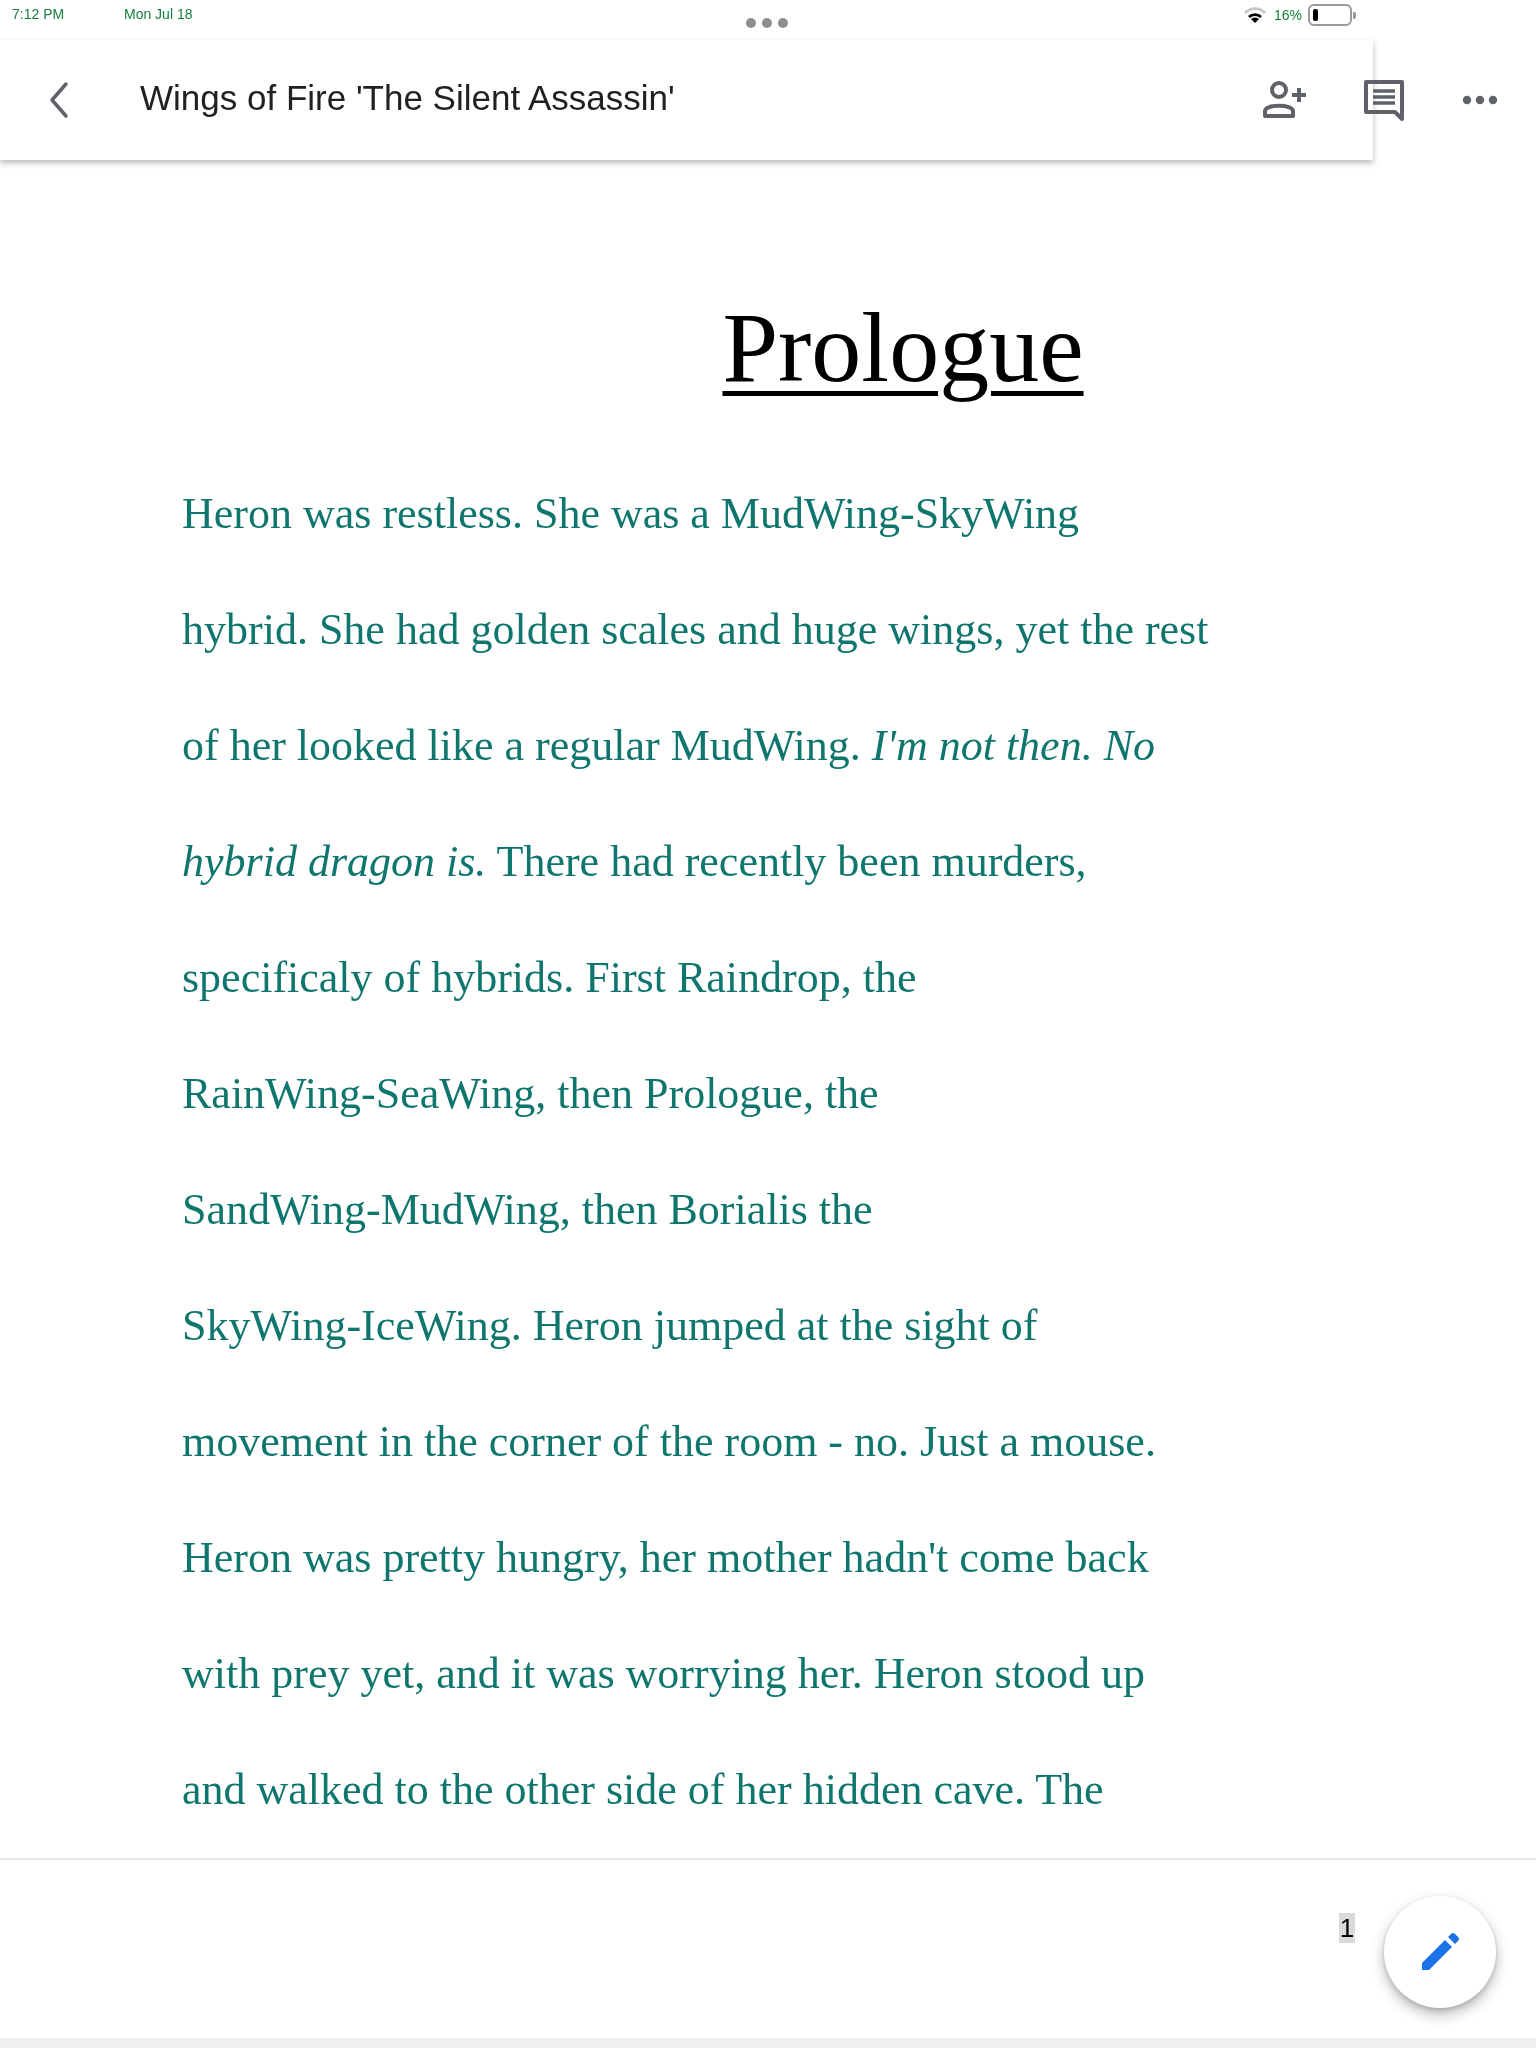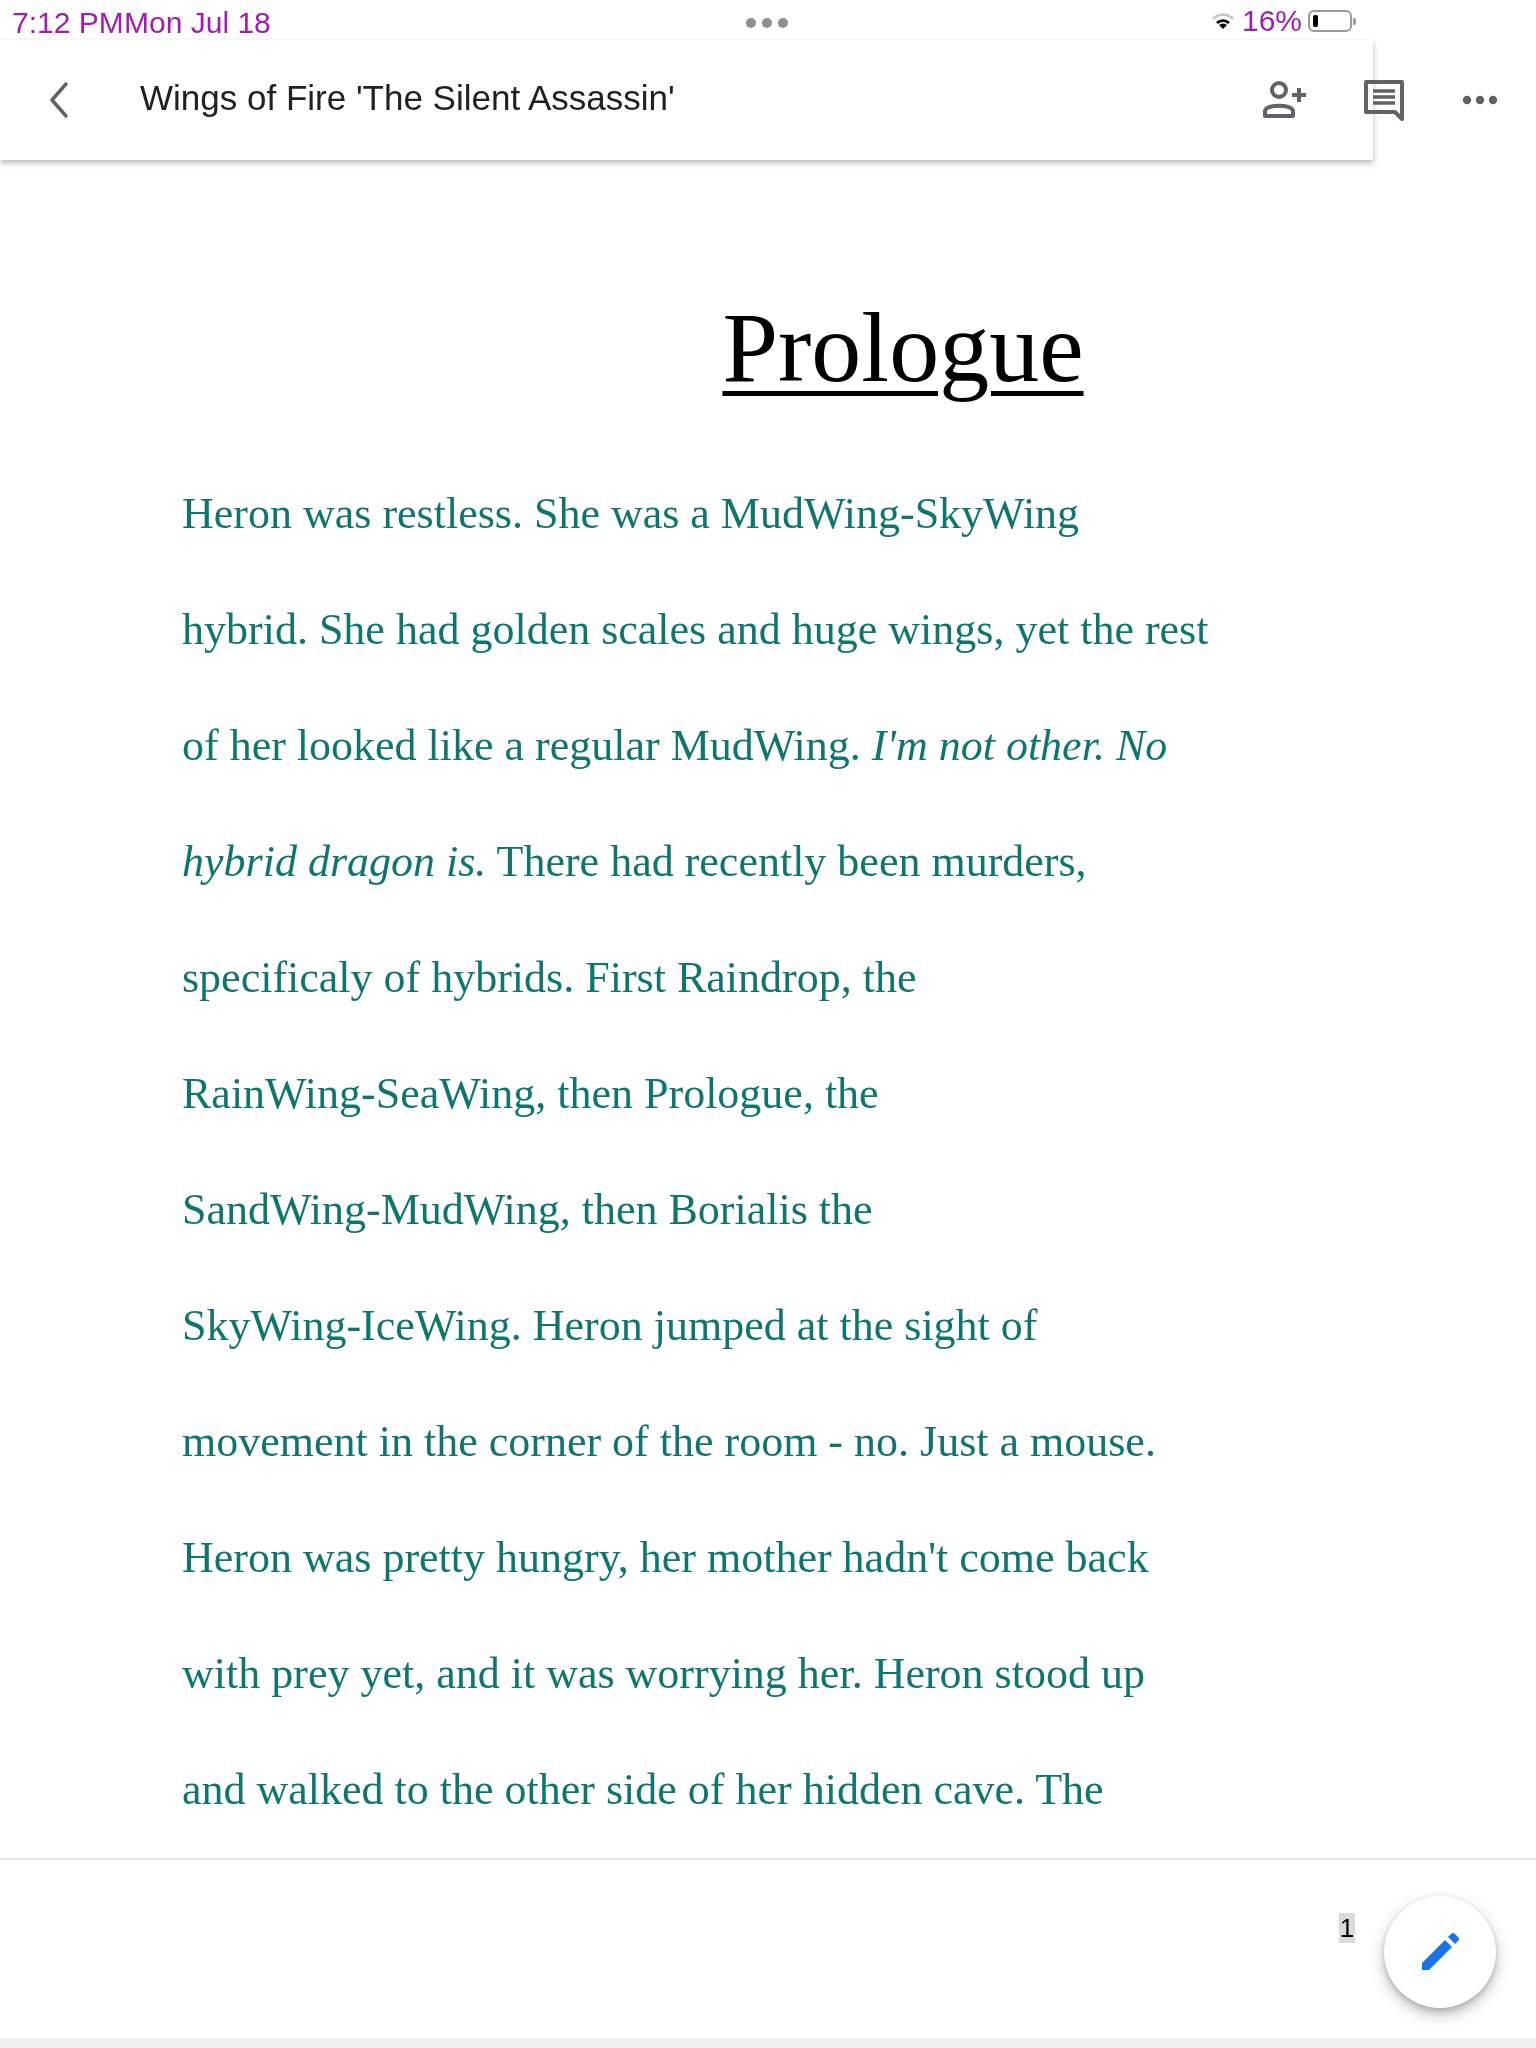--- a/index.html
+++ b/index.html
@@ -2,21 +2,21 @@
 <html><head>
 <meta charset="utf-8">
 <style>
   html, body { margin:0; padding:0; }
   body {
     width:1536px; height:2048px; position:relative; overflow:hidden;
     background:#ffffff; font-family:"Liberation Sans", sans-serif; color:#202124;
   }
   .status-bar {
     position:absolute; left:0; top:0; width:1364px; height:40px;
-    font-size:30px; color:#a21caf;
+    font-size:14px; color:#15803d;
   }
   .status-time { position:absolute; left:12px; top:6px; }
   .status-date { position:absolute; left:124px; top:6px; }
   .status-dots { position:absolute; left:746px; top:18px; display:flex; gap:6px; }
   .status-dots span { width:10px; height:10px; border-radius:50%; background:#8e8e8e; display:block; }
   .status-right { position:absolute; right:12px; top:4px; display:flex; align-items:center; gap:6px; }
   .battery { width:44px; height:22px; border:2px solid #9a9a9a; border-radius:6px; position:relative; box-sizing:border-box; }
   .battery .level { position:absolute; left:3px; top:3px; width:5px; height:12px; background:#000; border-radius:2px; }
   .battery .nub { position:absolute; right:-6px; top:6px; width:3px; height:7px; background:#9a9a9a; border-radius:0 2px 2px 0; }
 
@@ -111,21 +111,21 @@
   </div>
 </div>
 
 <div class="page">
   <div class="heading">
     <span>Prologue</span>
   </div>
   <div class="body-text">
     <div class="line"><span>Heron was restless. She was a MudWing-SkyWing</span></div>
     <div class="line"><span>hybrid. She had golden scales and huge wings, yet the rest</span></div>
-    <div class="line"><span>of her looked like a regular MudWing. </span><i>I'm not other. No</i></div>
+    <div class="line"><span>of her looked like a regular MudWing. </span><i>I'm not then. No</i></div>
     <div class="line"><i>hybrid dragon is.</i><span> There had recently been murders,</span></div>
     <div class="line"><span>specificaly of hybrids. First Raindrop, the</span></div>
     <div class="line"><span>RainWing-SeaWing, then Prologue, the</span></div>
     <div class="line"><span>SandWing-MudWing, then Borialis the</span></div>
     <div class="line"><span>SkyWing-IceWing. Heron jumped at the sight of</span></div>
     <div class="line"><span>movement in the corner of the room - no. Just a mouse.</span></div>
     <div class="line"><span>Heron was pretty hungry, her mother hadn't come back</span></div>
     <div class="line"><span>with prey yet, and it was worrying her. Heron stood up</span></div>
     <div class="line"><span>and walked to the other side of her hidden cave. The</span></div>
   </div>

